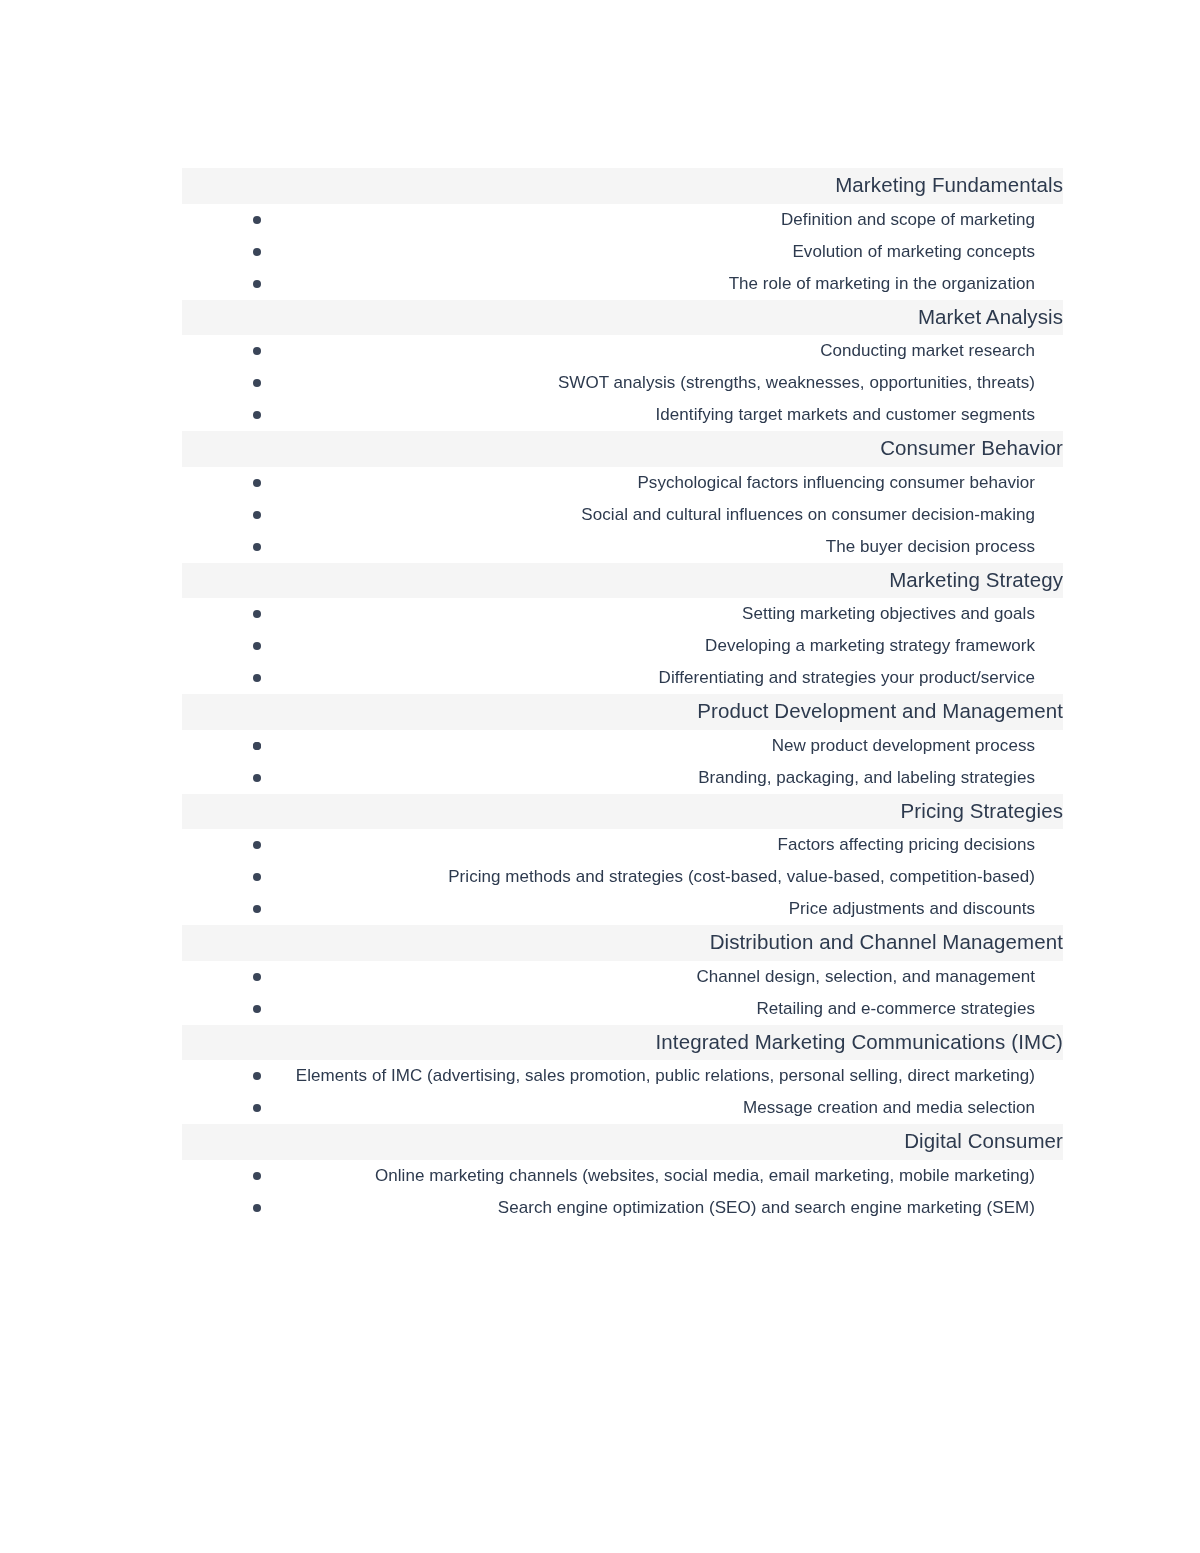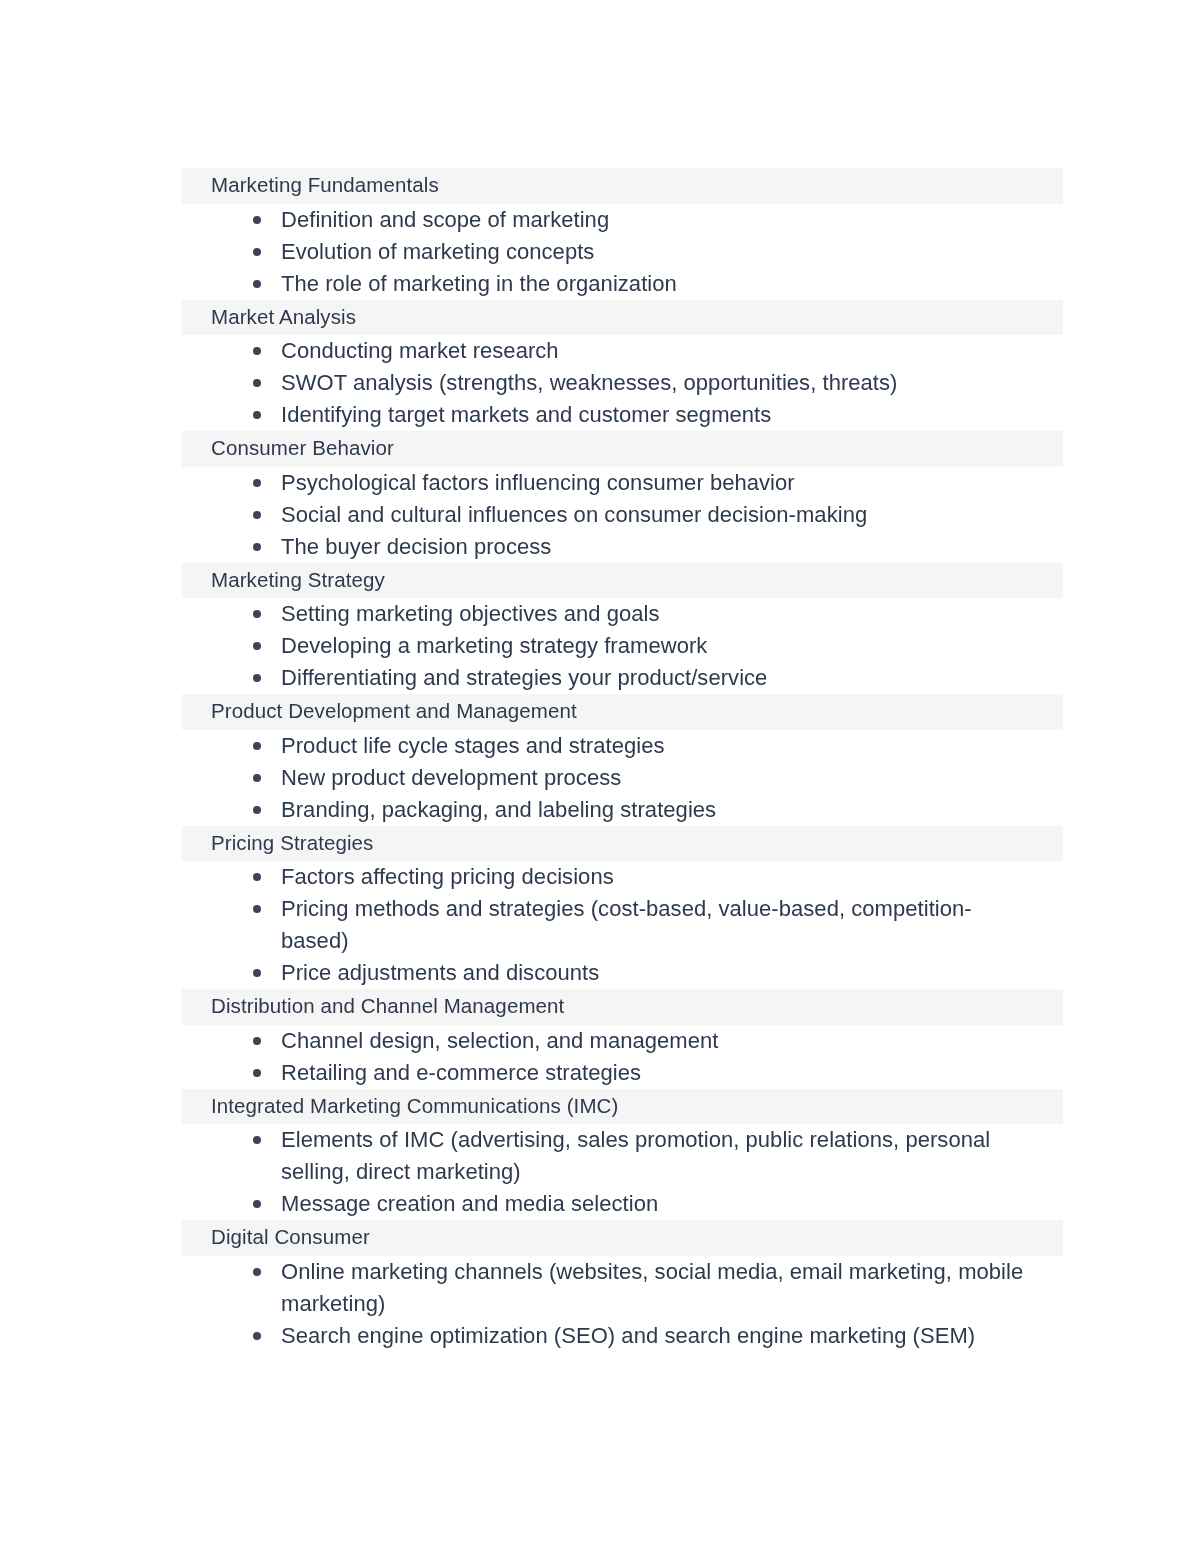--- a/index.html
+++ b/index.html
@@ -21,20 +21,21 @@
     width: 1200px;
     height: 1553px;
     background: #ffffff;
     box-sizing: border-box;
     padding-top: 168px;
   }
 
   .outline {
     width: 881px;      
     margin-left: 182px;
+    text-align: right;
   }
 
   .section { width: 100%; }
 
   .section-heading {
     background: #f5f5f5;
     font-size: 20.5px;
     line-height: 1;
     color: #2d3a4e;
     padding: 7px 0 8px 29px;   
@@ -43,21 +44,21 @@
   }
 
   .section-items {
     list-style: none;
     margin: 0;
     padding: 0;
   }
 
   .bullet-item {
     position: relative;
-    font-size: 22px;
+    font-size: 17px;
     line-height: 32px;
     color: #2d3a4e;
     padding-left: 99px;    
     padding-right: 28px;
     box-sizing: border-box;
     letter-spacing: 0.05px;
   }
 
   .bullet-item .bullet-dot {
     position: absolute;
@@ -104,21 +105,21 @@
         <div class="section-heading">Marketing Strategy</div>
         <ul class="section-items">
           <li class="bullet-item"><span class="bullet-dot"></span><span class="bullet-text">Setting marketing objectives and goals</span></li>
           <li class="bullet-item"><span class="bullet-dot"></span><span class="bullet-text">Developing a marketing strategy framework</span></li>
           <li class="bullet-item"><span class="bullet-dot"></span><span class="bullet-text">Differentiating and strategies your product/service</span></li>
         </ul>
       </div>
       <div class="section">
         <div class="section-heading">Product Development and Management</div>
         <ul class="section-items">
-          <li class="bullet-item"><span class="bullet-dot"></span><span class="bullet-text">Product life cycle stages and strategies</span></li>
+          <li class="bullet-item"><span class="bullet-dot"></span></li>
           <li class="bullet-item"><span class="bullet-dot"></span><span class="bullet-text">New product development process</span></li>
           <li class="bullet-item"><span class="bullet-dot"></span><span class="bullet-text">Branding, packaging, and labeling strategies</span></li>
         </ul>
       </div>
       <div class="section">
         <div class="section-heading">Pricing Strategies</div>
         <ul class="section-items">
           <li class="bullet-item"><span class="bullet-dot"></span><span class="bullet-text">Factors affecting pricing decisions</span></li>
           <li class="bullet-item"><span class="bullet-dot"></span><span class="bullet-text">Pricing methods and strategies (cost-based, value-based, competition-based)</span></li>
           <li class="bullet-item"><span class="bullet-dot"></span><span class="bullet-text">Price adjustments and discounts</span></li>

